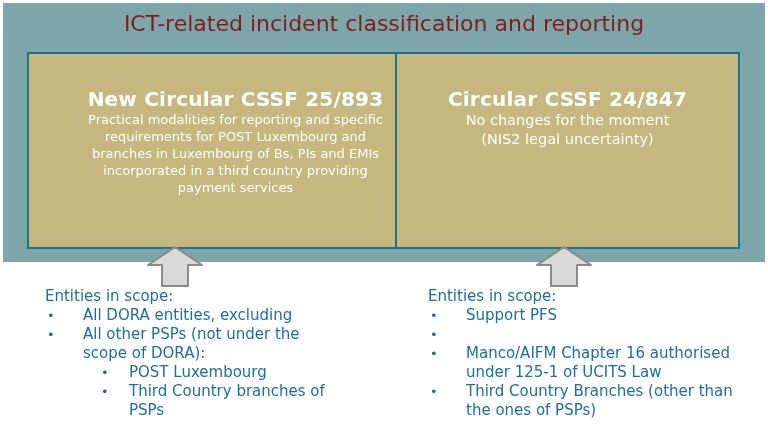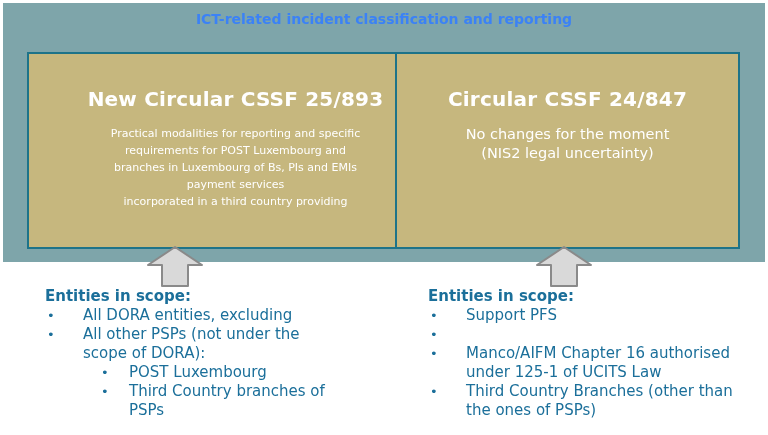--- a/index.html
+++ b/index.html
@@ -7,43 +7,43 @@
     width:768px;height:435px;position:relative;overflow:hidden;
     background:#ffffff;
     font-family:"DejaVu Sans", sans-serif;
   }
   .band{
     position:absolute;left:3px;top:3px;width:762px;height:259px;
     background:#7ea5aa;
   }
   .slide-title{
     position:absolute;left:0;top:11px;width:100%;
-    text-align:center;color:#3b82f6;font-size:14px;font-weight:bold;
+    text-align:center;color:#7f1d1d;font-size:22px;font-weight:normal;
   }
   .box{
     position:absolute;top:52px;height:197px;box-sizing:border-box;
     background:#c6b77e;border:2px solid #1d7389;
     color:#ffffff;text-align:center;
   }
   .box-left{left:27px;width:417px}
   .box-right{left:395px;width:345px}
   .box-title{margin-top:33px;font-size:20px;font-weight:bold;letter-spacing:.2px}
-  .box-body{margin-top:14px;font-size:11px;line-height:17px}
+  .box-body{margin-top:0;font-size:13px;line-height:17px}
   .box-right .box-body{font-size:14.5px;line-height:19px}
   .box-body div{white-space:nowrap}
   .arrow{position:absolute;width:56px;height:41px}
   .arrow-left{left:147px;top:246px}
   .arrow-right{left:536px;top:246px}
   .scope{
     position:absolute;top:287px;color:#1b6f9a;
     font-size:15px;line-height:19px;
   }
   .scope-left{left:45px;width:284px}
   .scope-right{left:428px;width:318px}
-  .scope-heading{font-weight:bold}
+  .scope-heading{font-weight:normal}
   .row{display:flex;align-items:flex-start}
   .row .bullet{flex:0 0 36px;padding-left:2px;font-size:13px}
   .row .txt{flex:1}
   .row.lvl2{margin-left:54px}
   .row.lvl2 .bullet{flex:0 0 28px}
   .bold{font-weight:normal}
   .block{display:block}
 </style>
 </head>
 <body>
@@ -52,22 +52,22 @@
 
 <div class="slide-title">ICT-related incident classification and reporting</div>
 
 <div class="box box-left">
   <div class="box-title">New Circular CSSF 25/893</div>
   <div class="box-body">
 
   <div>Practical modalities for reporting and specific</div>
       <div>requirements for POST Luxembourg and</div>
       <div>branches in Luxembourg of Bs, PIs and EMIs</div>
+      <div>incorporated in a third country providing</div>
       <div>payment services</div>
-      <div>incorporated in a third country providing</div>
     </div>
 </div>
 
 <div class="box box-right">
   <div class="box-title">Circular CSSF 24/847</div>
   <div class="box-body">
 
   <div>No changes for the moment</div>
       <div>(NIS2 legal uncertainty)</div>
     </div>

